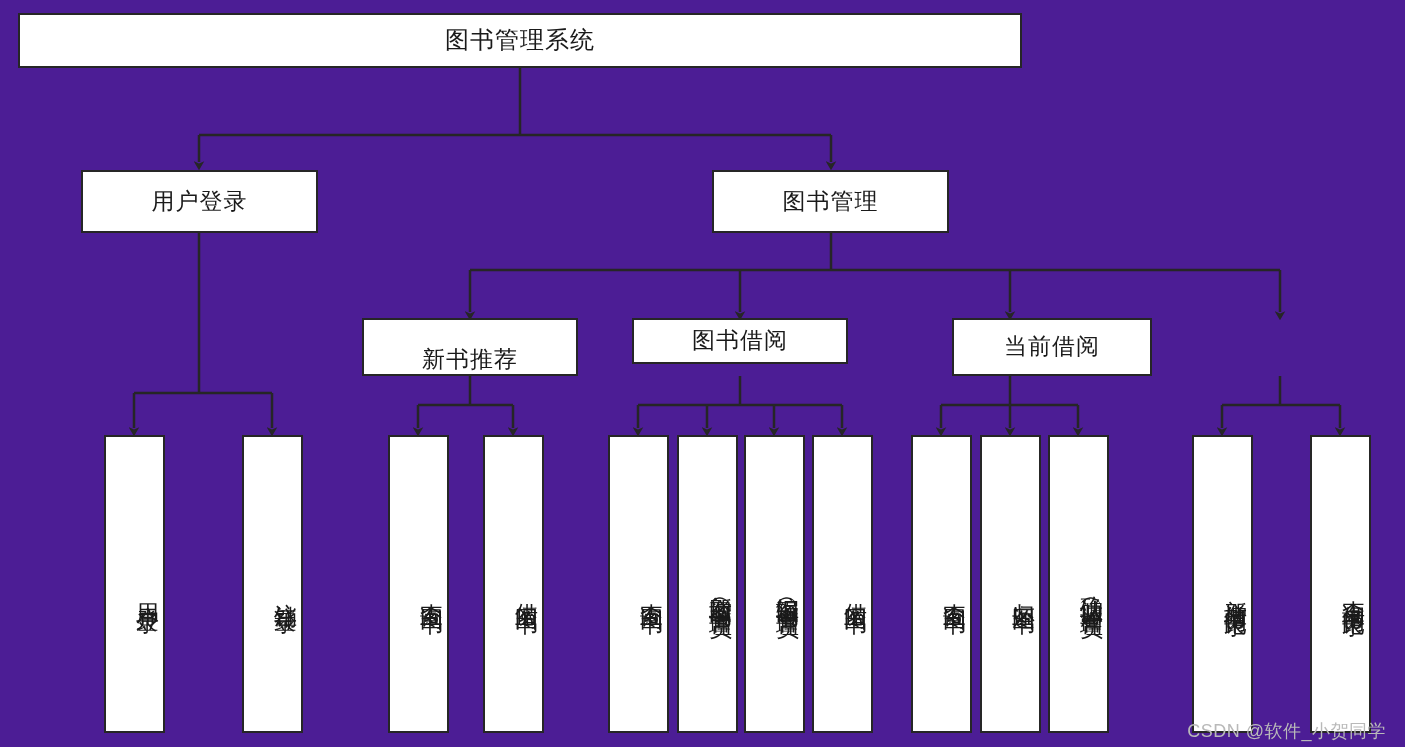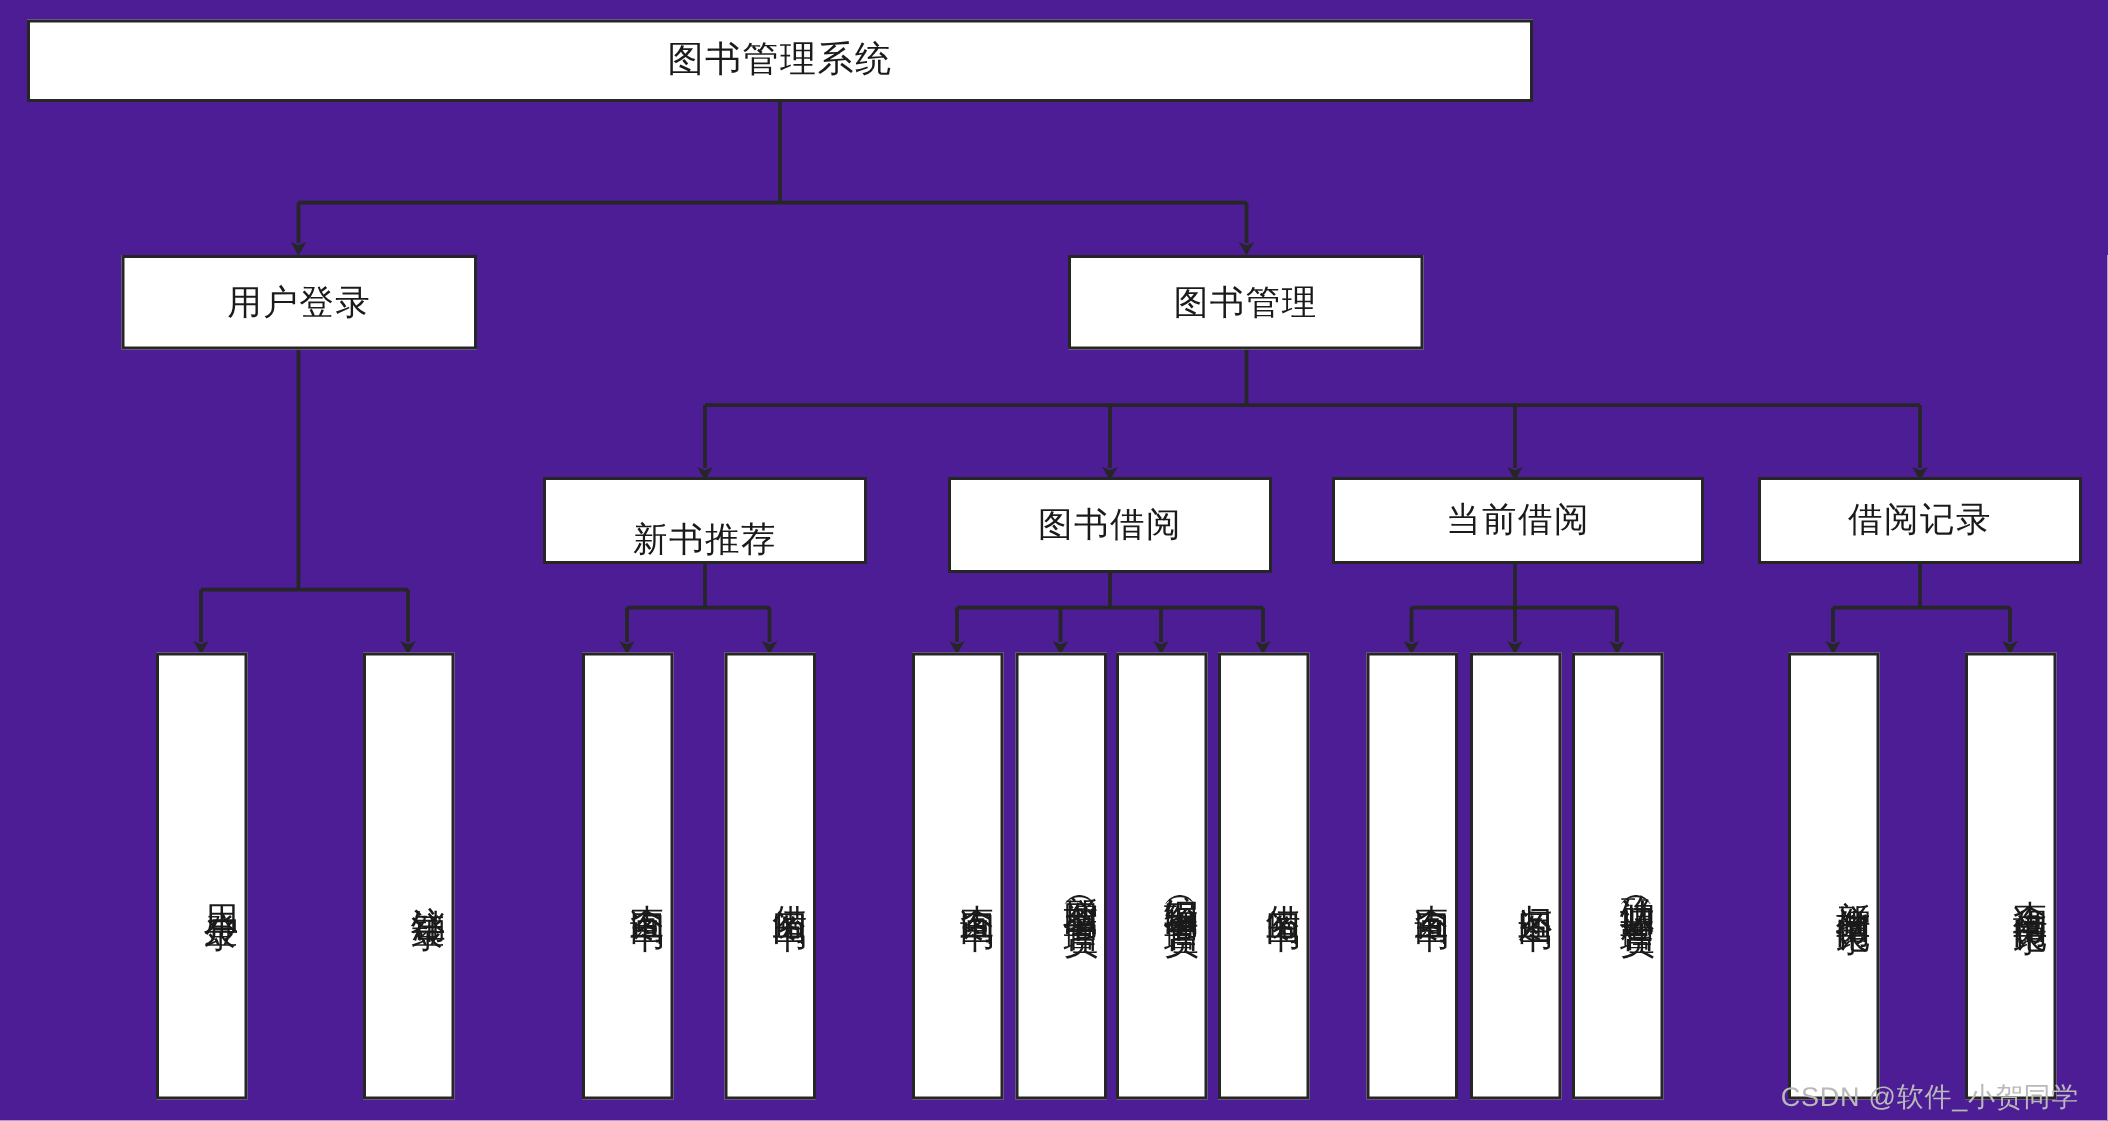--- a/index.html
+++ b/index.html
@@ -132,28 +132,25 @@
   <div class="node horizontal" style="left:81px; top:170px; width:237px; height:63px;">
     <span class="label">用户登录</span>
   </div>
   <div class="node horizontal" style="left:712px; top:170px; width:237px; height:63px;">
     <span class="label">图书管理</span>
   </div>
 
   <div class="node horizontal" style="left:362px; top:318px; width:216px; height:58px;align-items:flex-end;">
     <span class="label">新书推荐</span>
   </div>
-  <div class="node horizontal" style="left:632px; top:318px; width:216px; height:64px;">
+  <div class="node horizontal" style="left:632px; top:318px; width:216px; height:46px;">
     <span class="label">图书借阅</span>
   </div>
-  <div class="node horizontal" style="left:888px; top:318px; width:248px; height:58px;">
+  <div class="node horizontal" style="left:952px; top:318px; width:200px; height:58px;">
     <span class="label">当前借阅</span>
-  </div>
-  <div class="node horizontal" style="left:1172px; top:318px; width:216px; height:58px;">
-    <span class="label">借阅记录</span>
   </div>
 
   <div class="node vertical" style="left:104px; top:435px; width:61px; height:298px;">
     <span class="label">用户登录</span>
   </div>
   <div class="node vertical" style="left:242px; top:435px; width:61px; height:298px;">
     <span class="label">注销登录</span>
   </div>
 
   <div class="node vertical" style="left:388px; top:435px; width:61px; height:298px;">

